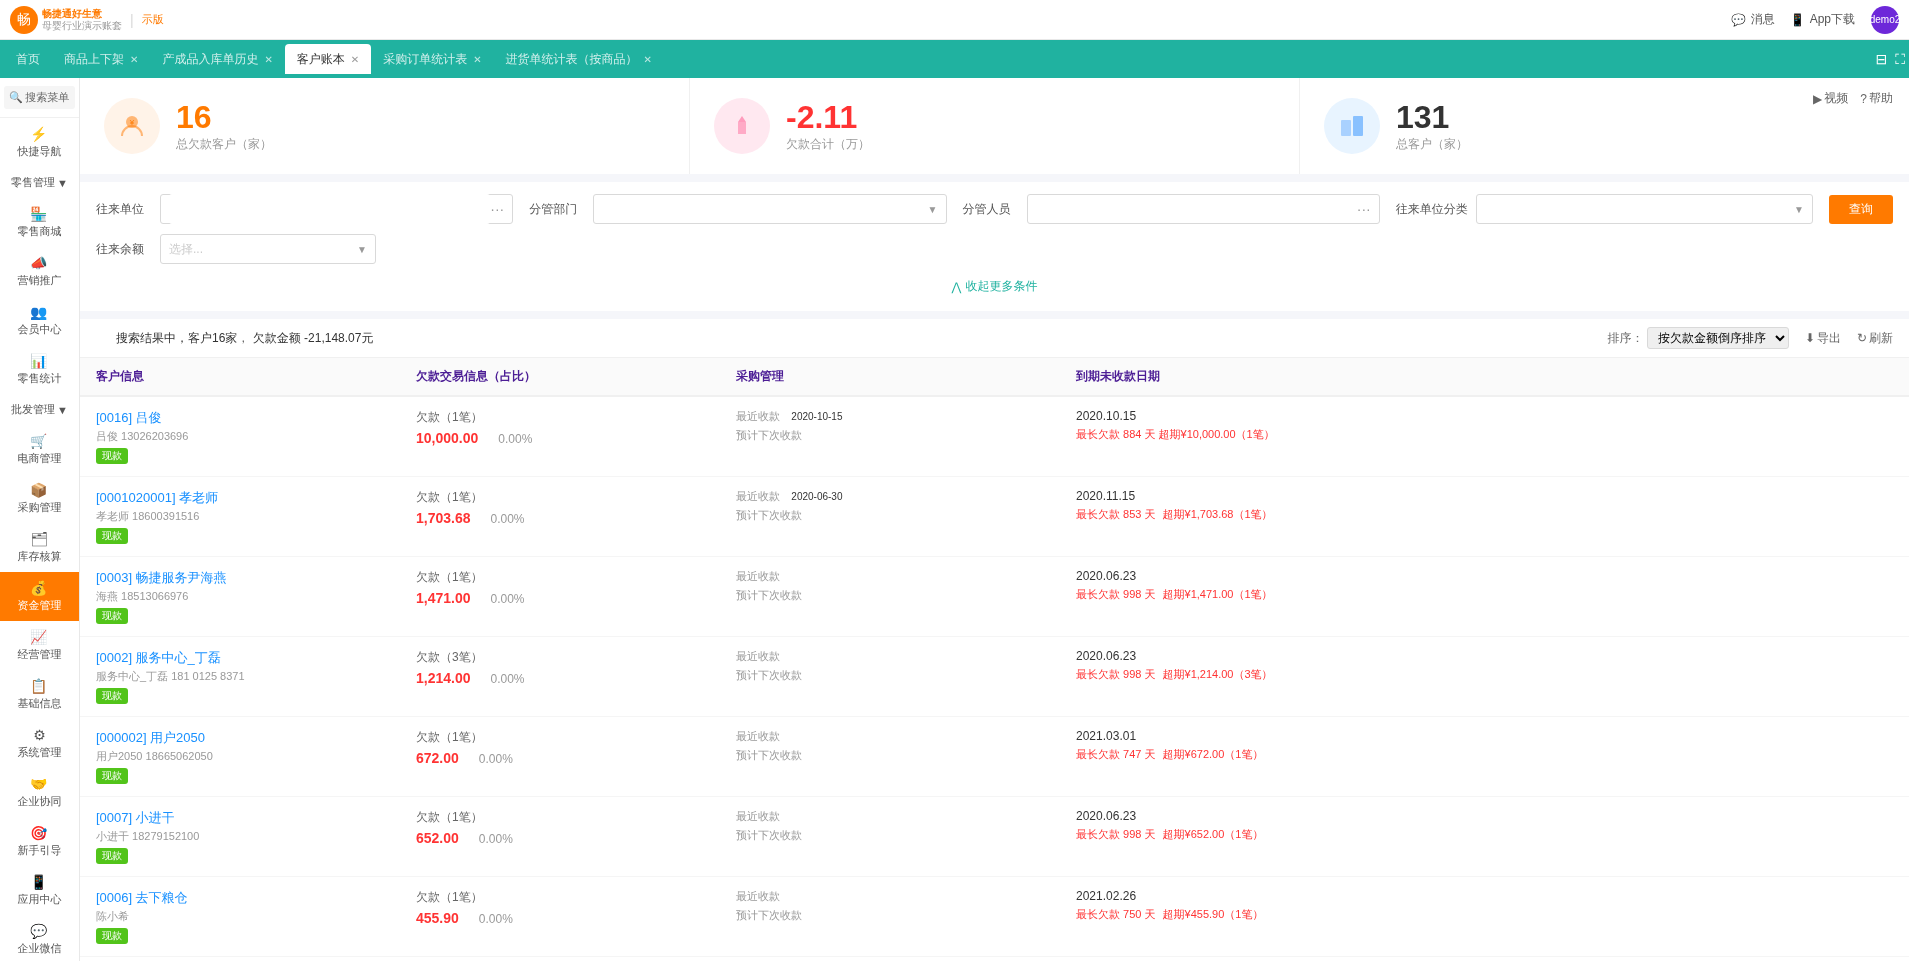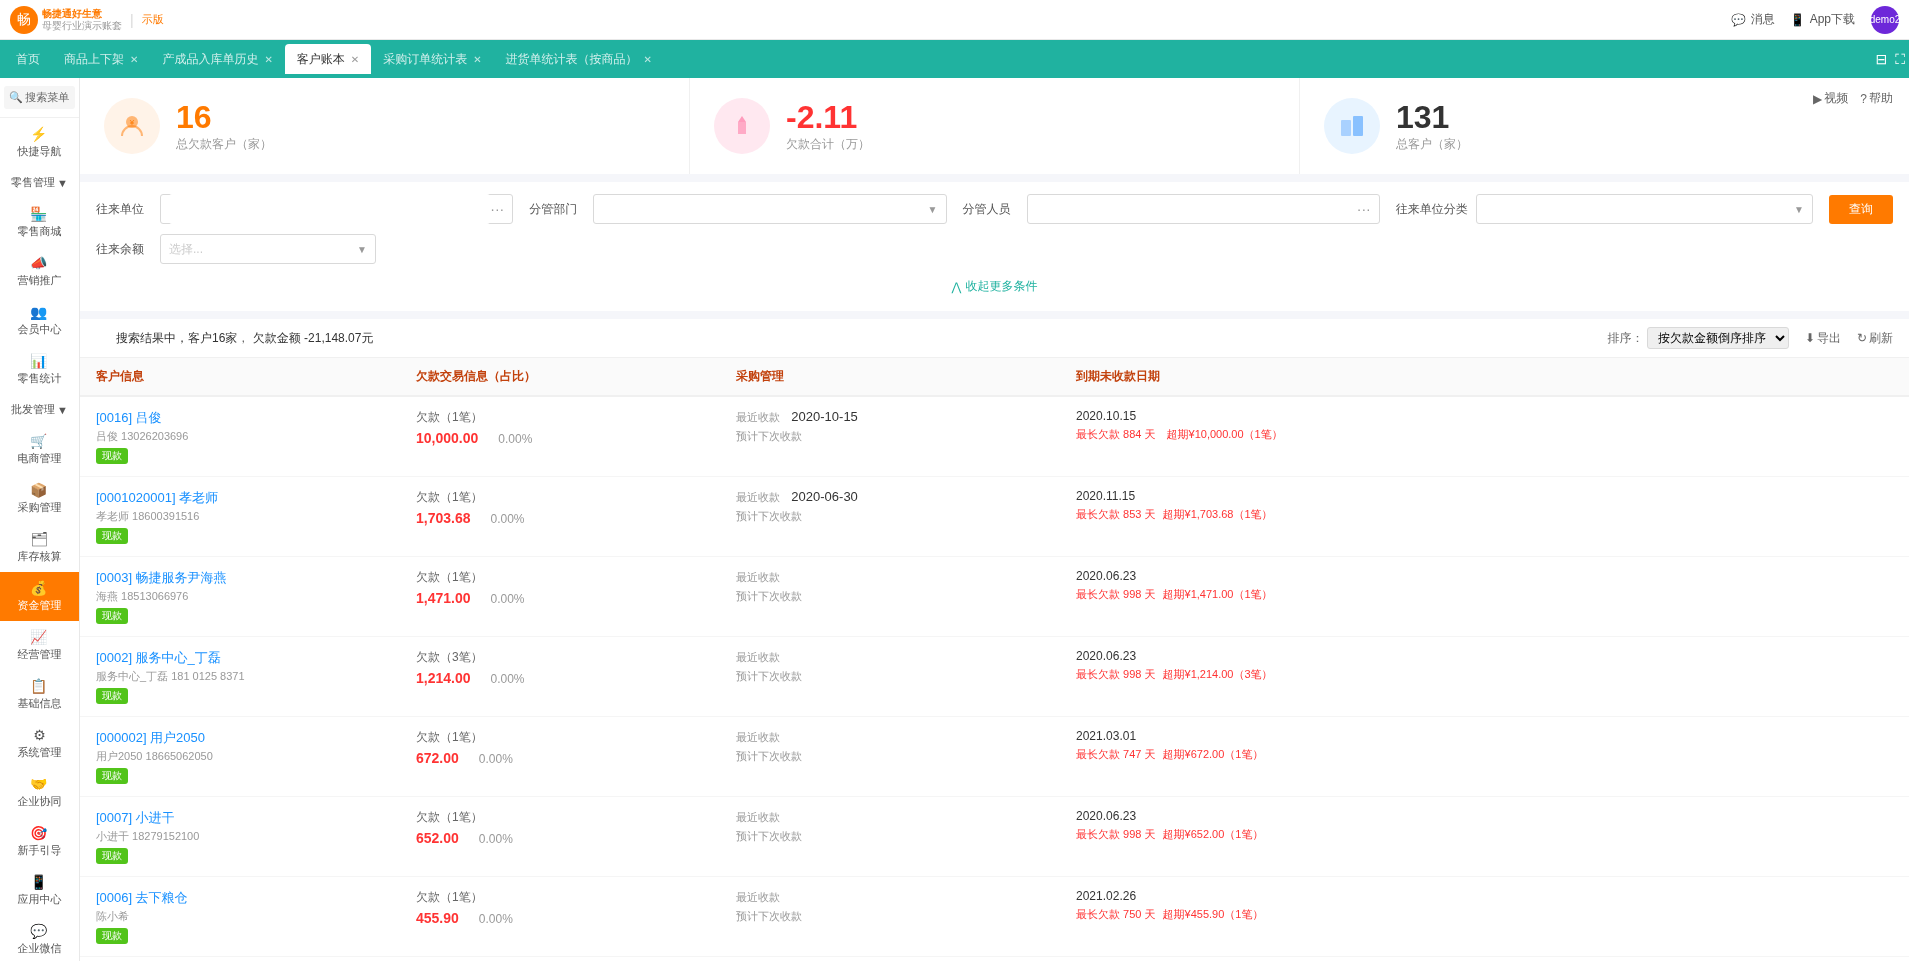--- a/index.html
+++ b/index.html
@@ -64,32 +64,32 @@
     
     .results-bar { display: flex; align-items: center; justify-content: space-between; padding: 8px 16px; background: #fff; border-bottom: 1px solid #f0f0f0; }
     .results-info { font-size: 12px; color: #666; margin-left: 20px; }
     .results-info span { color: #333; }
     .results-actions { display: flex; align-items: center; gap: 16px; font-size: 12px; color: #666; }
     .sort-select { border: 1px solid #d9d9d9; border-radius: 3px; padding: 2px 6px; font-size: 12px; }
     .action-btn { cursor: pointer; color: #666; display: flex; align-items: center; gap: 2px; }
 
     
     .data-table { background: #fff; }
-    .table-header { display: grid; grid-template-columns: 320px 320px 340px 1fr; padding: 10px 16px; border-bottom: 2px solid #f0f0f0; font-size: 12px; color: #c2410c; font-weight: bold; background: #fafafa; }
+    .table-header { display: grid; grid-template-columns: 320px 320px 340px 1fr; padding: 10px 16px; border-bottom: 2px solid #f0f0f0; font-size: 12px; color: #4c1d95; font-weight: bold; background: #fafafa; }
     .table-row { display: grid; grid-template-columns: 320px 320px 340px 1fr; padding: 12px 16px; border-bottom: 1px solid #f5f5f5; align-items: start; }
     .customer-name { color: #1890ff; cursor: pointer; font-size: 13px; font-weight: 500; }
     .customer-sub { color: #999; font-size: 11px; margin-top: 2px; }
     .badge { display: inline-block; padding: 1px 6px; border-radius: 3px; font-size: 10px; color: white; margin-top: 4px; }
     .badge.green { background: #52c41a; }
     .debt-count { color: #666; font-size: 12px; }
     .debt-amount { color: #ff3333; font-size: 14px; font-weight: bold; margin-top: 4px; }
     .debt-percent { color: #999; font-size: 12px; margin-left: 12px; }
     .debt-cell { display: flex; align-items: baseline; gap: 8px; }
     .collection-label { color: #999; font-size: 11px; }
-    .collection-date { color: #333; font-size: 13px; margin-left: 8px; }
+    .collection-date { color: #333; font-size: 10px; margin-left: 8px; }
     .collection-next { color: #999; font-size: 11px; margin-top: 4px; }
     .overdue-date { color: #333; font-size: 12px; }
     .overdue-days { color: #ff3333; font-size: 11px; cursor: pointer; }
     .overdue-cell { display: flex; flex-direction: column; gap: 4px; }
     .overdue-link { color: #ff3333; cursor: pointer; font-size: 11px; }
     input[type="text"] { border: 1px solid #d9d9d9; border-radius: 3px; height: 30px; padding: 0 8px; font-size: 12px; outline: none; }
     .ellipsis-btn { color: #999; cursor: pointer; font-size: 14px; }
     .dropdown-arrow { color: #999; font-size: 10px; }
   </style>
 </head>
@@ -390,21 +390,21 @@
           <div>
             <span class="collection-label">最近收款</span>
             <span class="collection-date">2020-10-15</span>
           </div>
           <div class="collection-next">预计下次收款</div>
         </div>
         <div class="overdue-cell">
           <span class="overdue-date">2020.10.15</span>
           <span class="overdue-days">
             <span>最长欠款 884 天</span>
-            <span class="overdue-link" style="margin-left:8px;">超期¥10,000.00（1笔）</span>
+            <span class="overdue-link" style="margin-left:0;">超期¥10,000.00（1笔）</span>
           </span>
         </div>
       </div>
 
       <div class="table-row">
         <div>
           <div>
             <span class="customer-name">[0001020001]</span>
             <span class="customer-name">孝老师</span>
           </div>

